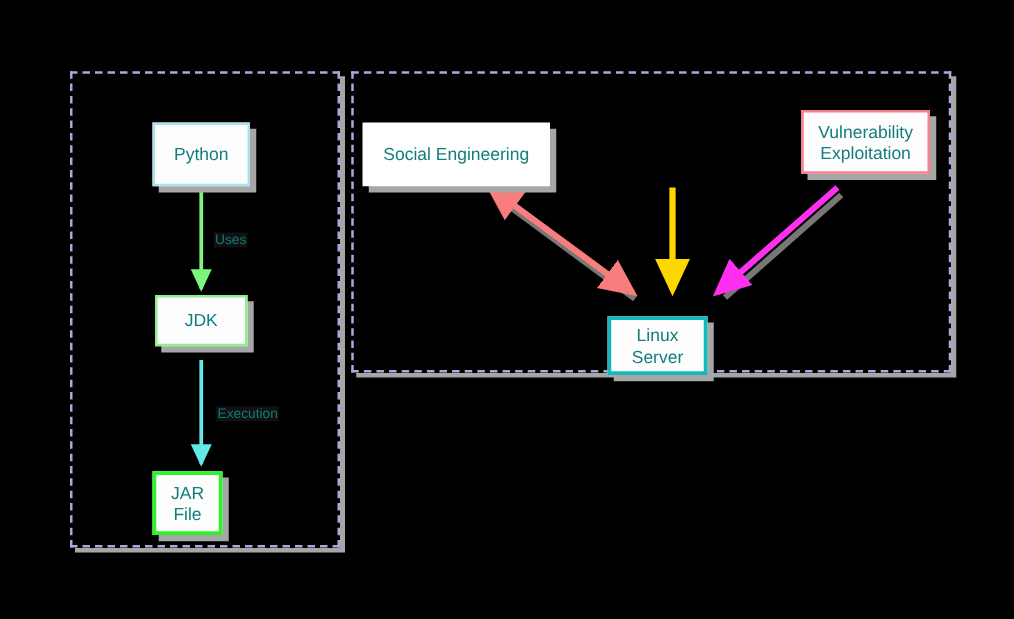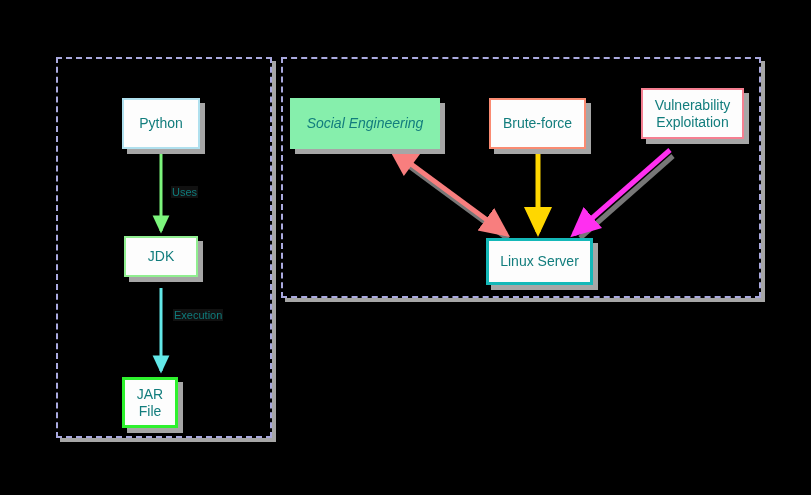--- a/index.html
+++ b/index.html
@@ -111,37 +111,34 @@
   </div>
 
   <div class="node" style="left:124px; top:236px; width:74px; height:41px; border:2px solid #90ee90;">
     <span>JDK</span>
   </div>
 
   <div class="node" style="left:122px; top:377px; width:56px; height:51px; border:3px solid #2ef22e;">
     <span>JAR File</span>
   </div>
 
-  <div class="node borderless" style="left:290px; top:98px; width:150px; height:51px; border:none; background:#86efac;font-style:italic;">
+  <div class="node borderless" style="left:290px; top:98px; width:150px; height:51px; border:none; background:#ffffff;">
     <span>Social Engineering</span>
   </div>
 
-  <div class="node" style="left:489px; top:98px; width:97px; height:51px; border:2px solid #fa8b72;">
-    <span>Brute-force</span>
-  </div>
 
   <div class="node" style="left:641px; top:88px; width:103px; height:51px; border:2px solid #f57f91;">
     <span>Vulnerability Exploitation</span>
   </div>
 
-  <div class="node" style="left:486px; top:238px; width:107px; height:47px; border:3px solid #14b8b8;">
+  <div class="node" style="left:486px; top:253px; width:80px; height:47px; border:3px solid #14b8b8;">
     <span>Linux Server</span>
   </div>
 
   <div class="edge-label" style="left:160px; top:186px;">
     <span>Uses</span>
   </div>
 
-  <div class="edge-label" style="left:162px; top:309px;">
+  <div class="edge-label" style="left:162px; top:325px;">
     <span>Execution</span>
   </div>
 
 </div>
 
 </body></html>

